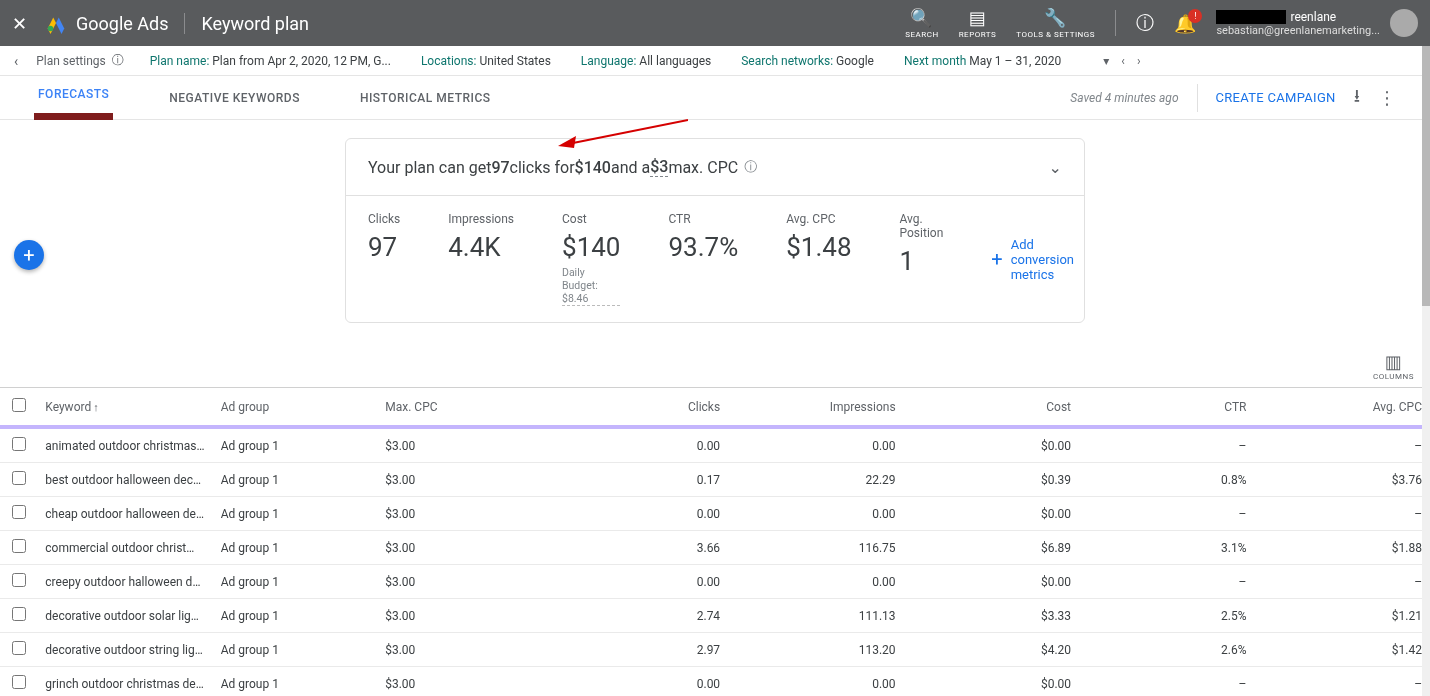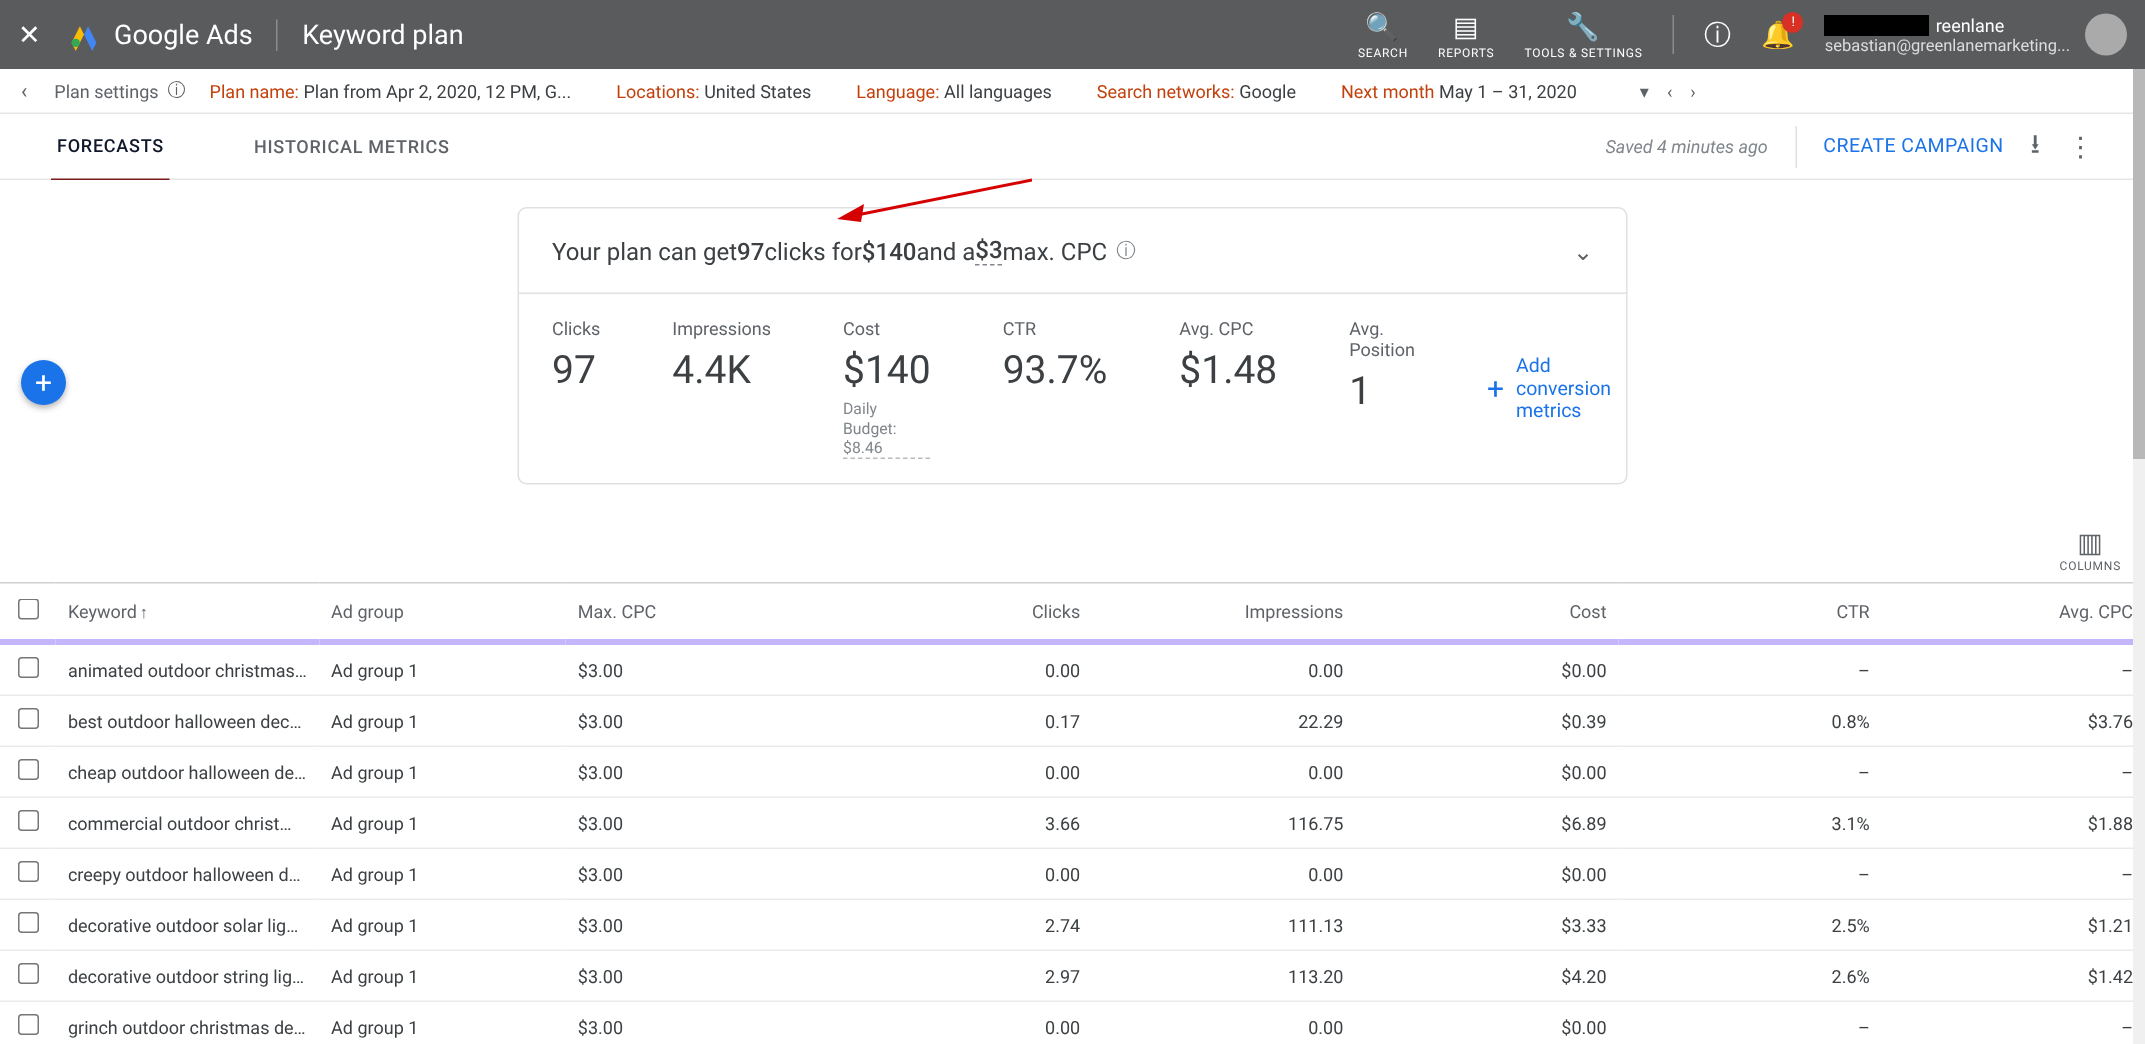--- a/index.html
+++ b/index.html
@@ -20,28 +20,28 @@
 .hdr .acct .blk{width:70px;height:14px;background:#000;margin-right:4px}
 .hdr .avatar{width:28px;height:28px;border-radius:50%;background:#aaa;margin-left:10px}
 .page{display:flex;height:650px}
 .side{width:103px;border-right:1px solid #e0e0e0;padding-top:8px}
 .side .itm{padding:10px 12px;font-size:12px;color:#5f6368;cursor:pointer}
 .side .itm.act{color:#1a73e8;background:#e8f0fe}
 .side .sep{height:1px;background:#e0e0e0;margin:4px 10px}
 .main{flex:1;overflow-y:auto;background:#fff;position:relative}
 .crumb{height:30px;display:flex;align-items:center;padding:0 14px;font-size:12px;color:#5f6368;border-bottom:1px solid #e5e5e5}
 .crumb .back{margin-right:18px;font-size:14px}
-.crumb .ps{margin-right:16px;display:flex;align-items:center;gap:6px}
+.crumb .ps{margin-right:26px;display:flex;align-items:center;gap:6px}
 .crumb .pair{margin-right:30px}
-.crumb .pair .lbl{color:#c2410c}
+.crumb .pair .lbl{color:#0f766e}
 .crumb .pair .val{color:#3c4043}
 .crumb .nav{margin-left:12px;cursor:pointer}
 .tabs{height:44px;display:flex;align-items:center;padding:0 34px;border-bottom:1px solid #e5e5e5;position:relative}
 .tabs .tab{padding:0 4px;margin-right:52px;font-size:12px;letter-spacing:.5px;color:#5f6368;text-transform:uppercase;font-weight:500;cursor:pointer;height:44px;display:flex;align-items:center}
-.tabs .tab.act{color:#0f172a;border-bottom:1px solid #7f1d1d}
+.tabs .tab.act{color:#3b82f6;border-bottom:7px solid #7f1d1d}
 .tabs .rightbox{margin-left:auto;display:flex;align-items:center;gap:18px}
 .tabs .saved{font-style:italic;color:#80868b;font-size:12px}
 .tabs .vbar{width:1px;height:28px;background:#e0e0e0}
 .tabs .cc{color:#1a73e8;font-weight:400;font-size:13px;letter-spacing:.3px}
 .tabs .dl,.tabs .more{color:#5f6368;font-size:18px}
 .summary{margin:18px auto 22px;width:740px;border:1px solid #e0e0e0;border-radius:6px;background:#fff}
 .summary .srow1{padding:18px 22px;font-size:16px;color:#3c4043;display:flex;align-items:center;border-bottom:1px solid #e0e0e0;position:relative}
 .summary .srow1 b{font-weight:500}
 .summary .srow1 .under{border-bottom:1px dashed #80868b}
 .summary .srow1 .q{margin-left:6px;color:#80868b;font-size:13px}
@@ -127,20 +127,21 @@
       <span class="nav">›</span>
     </div>
 
     <svg class="arrow" width="130" height="32">
       <line x1="130" y1="4" x2="10" y2="28" stroke="#d50000" stroke-width="2"></line>
       <polygon points="0,30 18,20 16,32" fill="#d50000"></polygon>
     </svg>
 
     <div class="tabs">
       <div class="tab act">FORECASTS</div>
+      <div class="tab">NEGATIVE KEYWORDS</div>
       <div class="tab">HISTORICAL METRICS</div>
       <div class="rightbox">
         <span class="saved">Saved 4 minutes ago</span>
         <span class="vbar"></span>
         <span class="cc">CREATE CAMPAIGN</span>
         <span class="dl">⭳</span>
         <span class="more">⋮</span>
       </div>
     </div>
 

